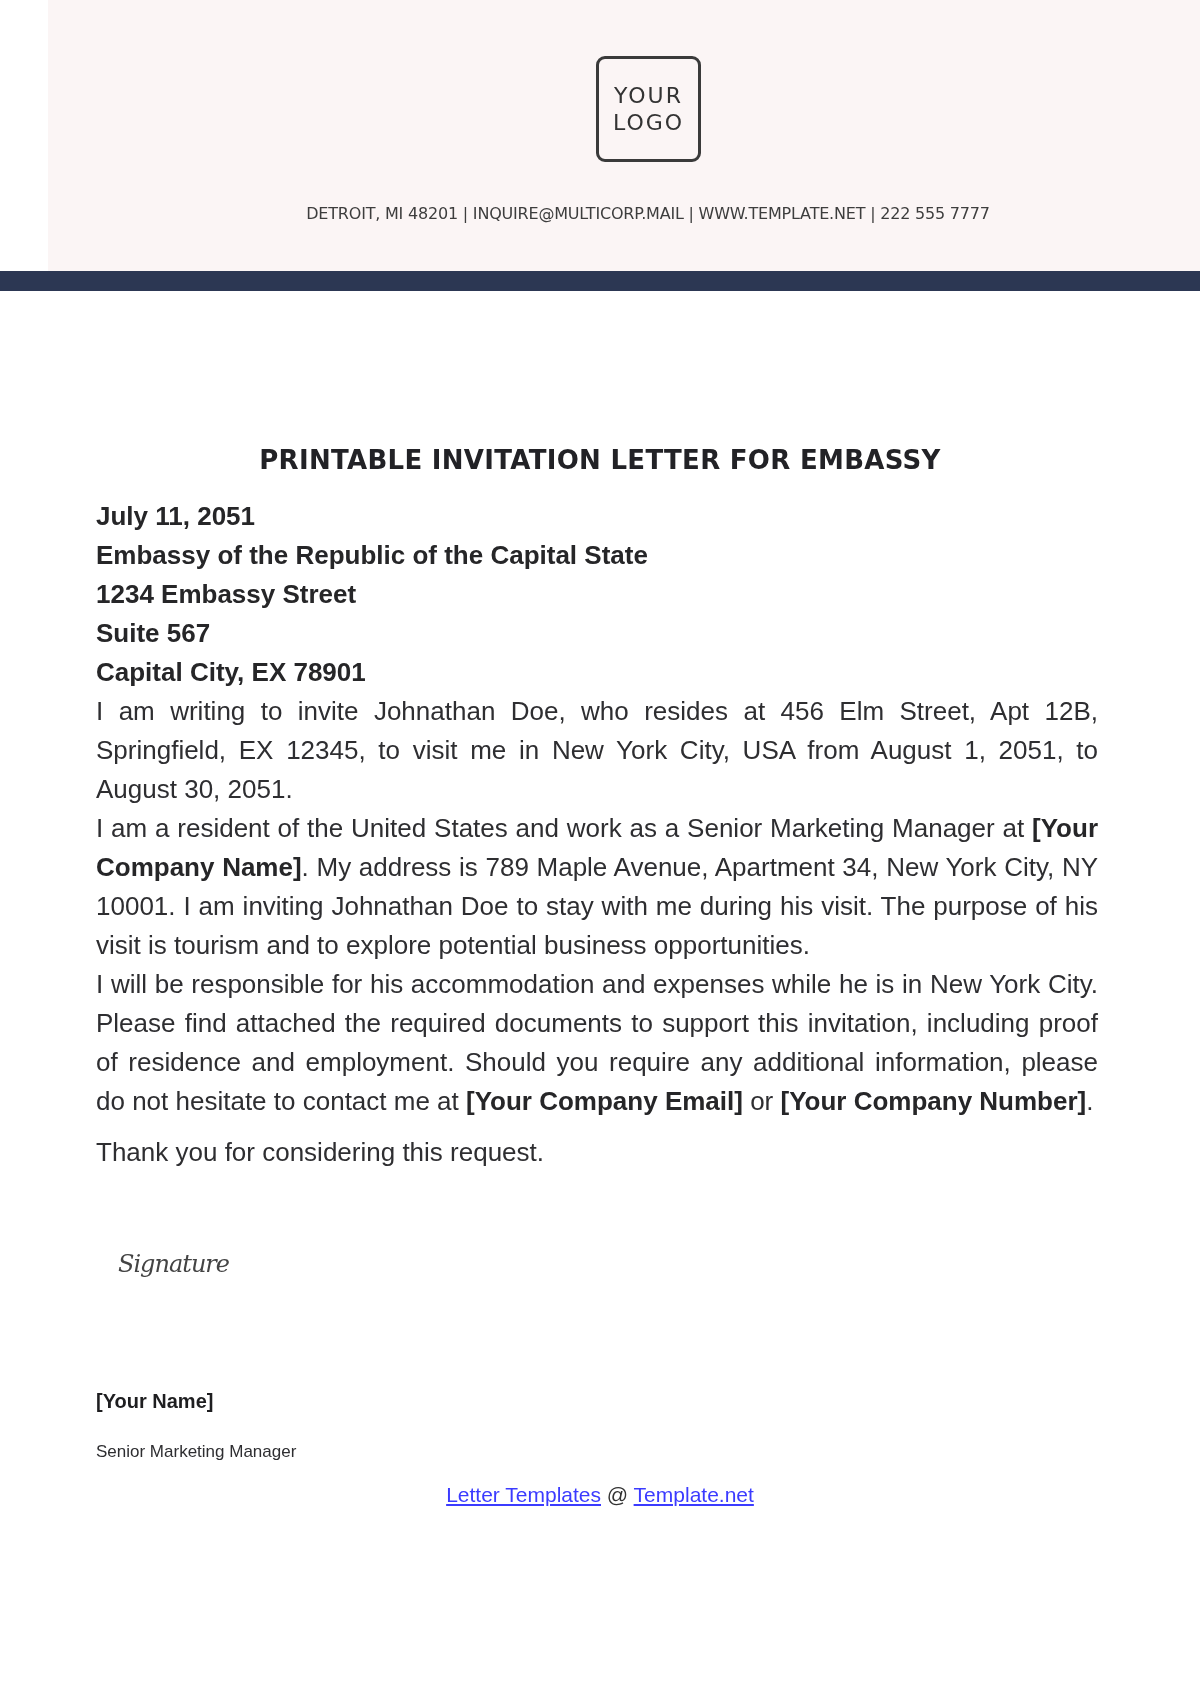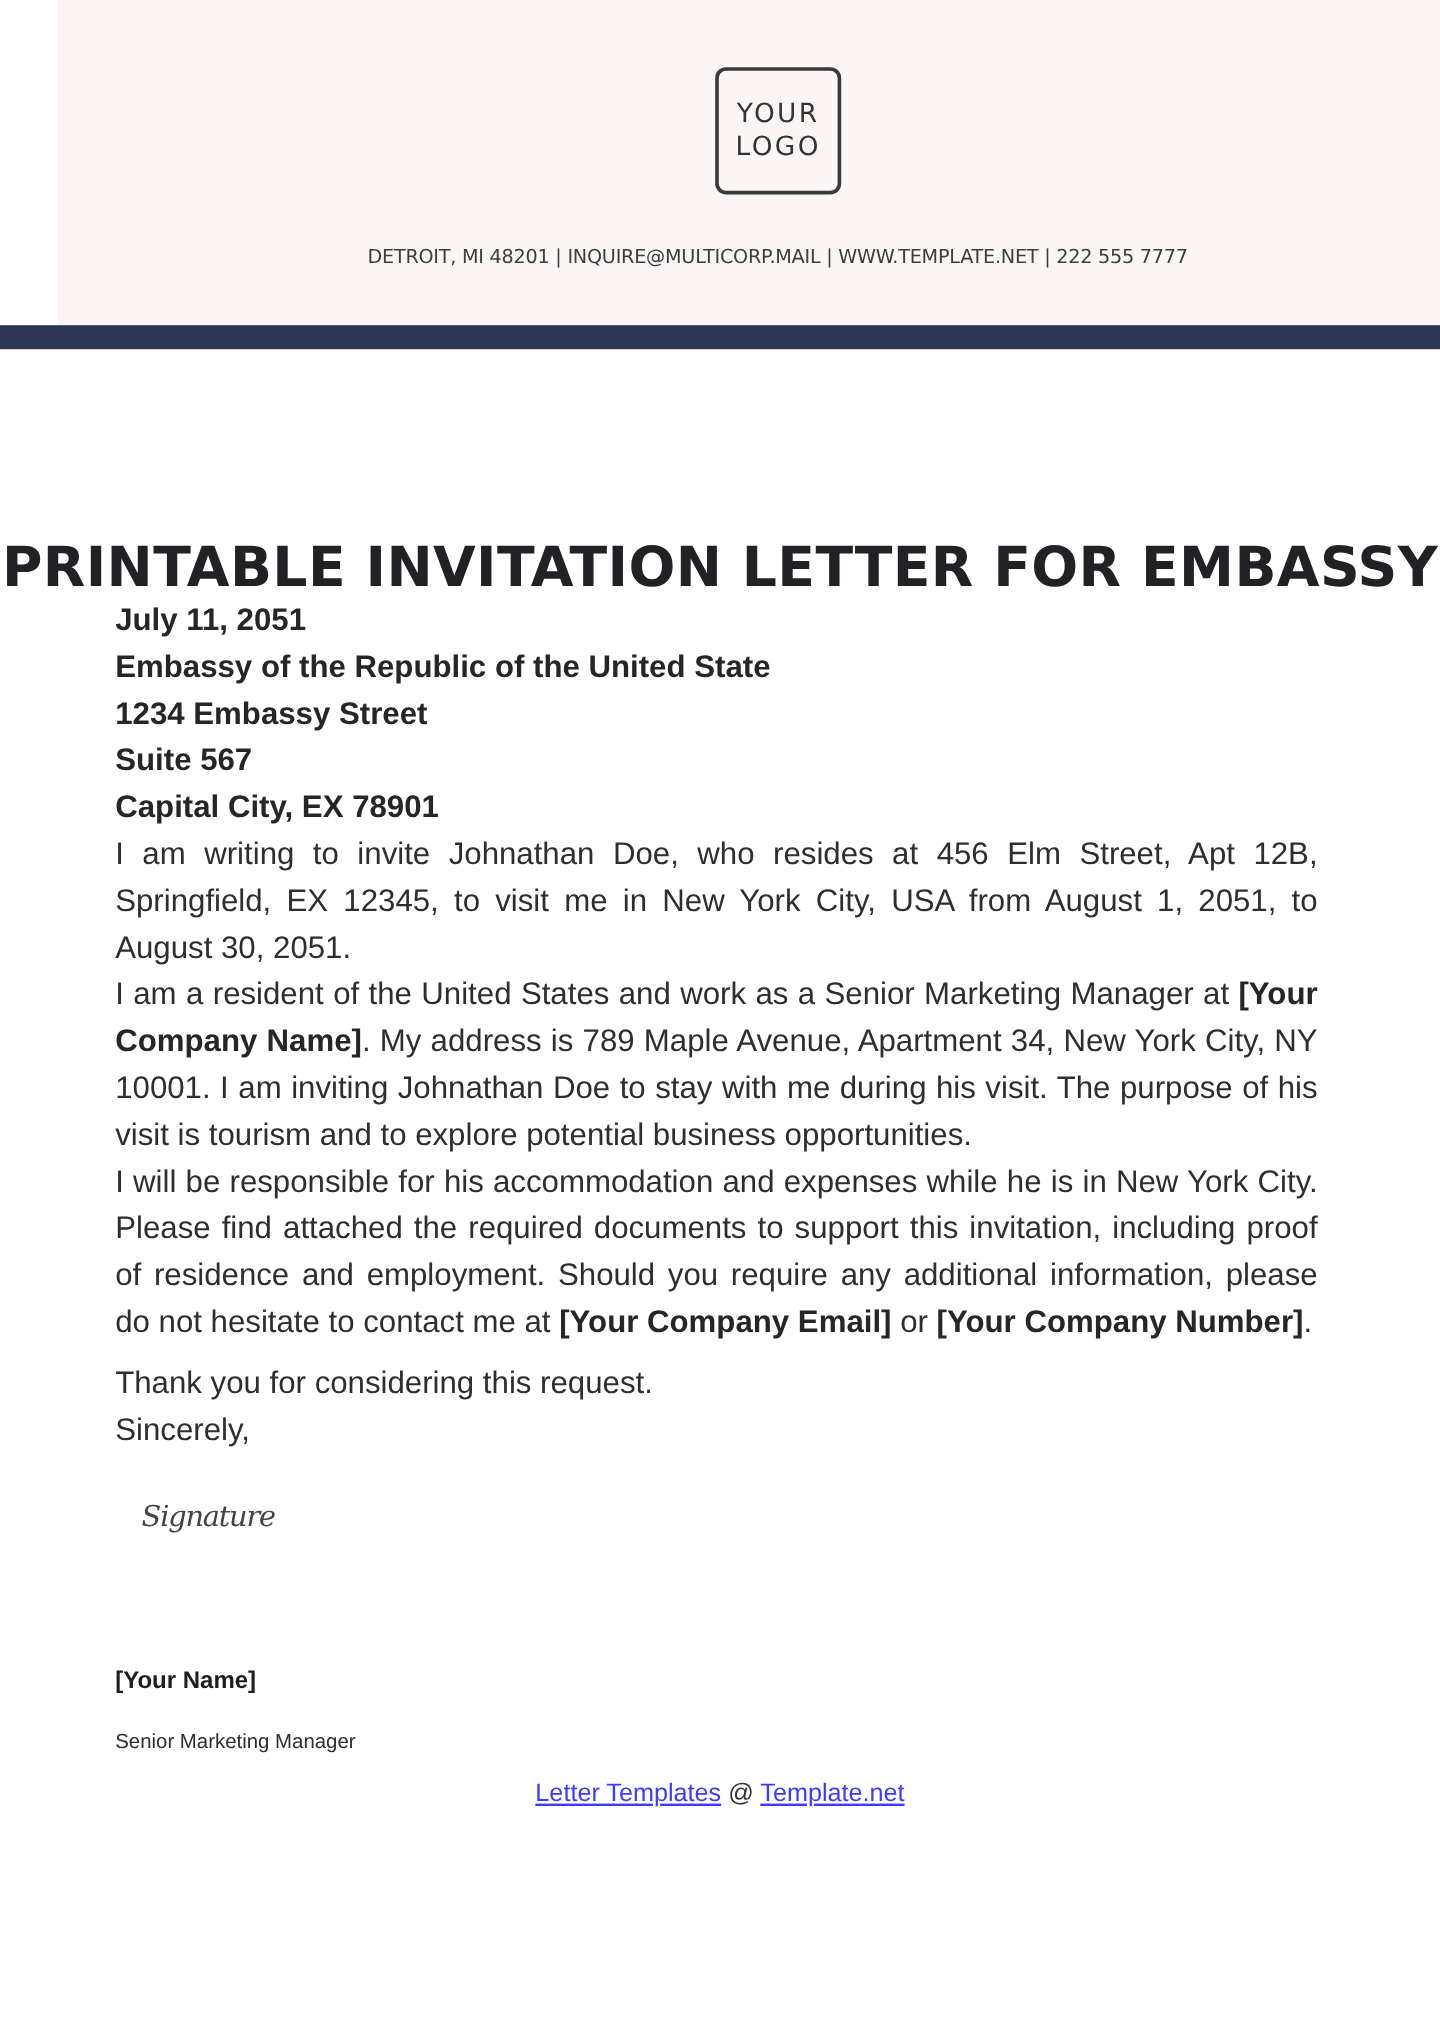--- a/index.html
+++ b/index.html
@@ -14,21 +14,21 @@
     }
     .logo-line { font-family: "DejaVu Sans", sans-serif; font-size: 22px; letter-spacing: 2px; color: #333; line-height: 27px; }
     .contact-line {
       position: absolute; left: 0; top: 204px; width: 1200px; text-align: center;
       font-family: "DejaVu Sans", sans-serif; font-size: 16px; color: #3d3d3d; letter-spacing: -0.2px;
     }
     .navy-bar { position: absolute; left: 0; top: 271px; width: 1200px; height: 20px; background: #2c3753; }
 
     .title {
       position: absolute; left: 0; top: 445px; width: 1200px; text-align: center;
-      font-family: "DejaVu Sans", sans-serif; font-weight: bold; font-size: 46px; color: #222226; letter-spacing: 0.3px;
+      font-family: "DejaVu Sans", sans-serif; font-weight: bold; font-size: 26px; color: #222226; letter-spacing: 0.3px;
     }
 
     .content { position: absolute; left: 96px; top: 497px; width: 1002px; font-size: 26px; line-height: 39px; color: #2e2e31; }
     .bold-line { font-weight: bold; color: #262628; }
     .para { text-align: justify; }
     .para b { font-weight: bold; color: #262628; }
     .gap { height: 12px; }
 
     .signature {
       position: absolute; left: 118px; top: 1250px;
@@ -49,30 +49,29 @@
     <span class="logo-line">LOGO</span>
   </div>
   <div class="contact-line">DETROIT, MI 48201 | INQUIRE@MULTICORP.MAIL | WWW.TEMPLATE.NET | 222 555 7777</div>
 </div>
 <div class="navy-bar"></div>
 
 <h1 class="title">PRINTABLE INVITATION LETTER FOR EMBASSY</h1>
 
 <div class="content">
   <div class="bold-line">July 11, 2051</div>
-  <div class="bold-line">Embassy of the Republic of the United State</div>
+  <div class="bold-line">Embassy of the Republic of the Capital State</div>
   <div class="bold-line">1234 Embassy Street</div>
   <div class="bold-line">Suite 567</div>
   <div class="bold-line">Capital City, EX 78901</div>
   <p class="para">I am writing to invite Johnathan Doe, who resides at 456 Elm Street, Apt 12B, Springfield, EX 12345, to visit me in New York City, USA from August 1, 2051, to August 30, 2051.</p>
   <p class="para"><span>I am a resident of the United States and work as a Senior Marketing Manager at </span><b>[Your Company Name]</b><span>. My address is 789 Maple Avenue, Apartment 34, New York City, NY 10001. I am inviting Johnathan Doe to stay with me during his visit. The purpose of his visit is tourism and to explore potential business opportunities.</span></p>
   <p class="para"><span>I will be responsible for his accommodation and expenses while he is in New York City. Please find attached the required documents to support this invitation, including proof of residence and employment. Should you require any additional information, please do not hesitate to contact me at </span><b>[Your Company Email]</b><span> or </span><b>[Your Company Number]</b><span>.</span></p>
   <div class="gap"></div>
   <div>Thank you for considering this request.</div>
-  <div>Sincerely,</div>
 </div>
 
 <div class="signature">Signature</div>
 <div class="your-name">[Your Name]</div>
 <div class="job-title">Senior Marketing Manager</div>
 
 <div class="footer-links">
   <a>Letter Templates</a><span> @ </span><a>Template.net</a>
 </div>
 

